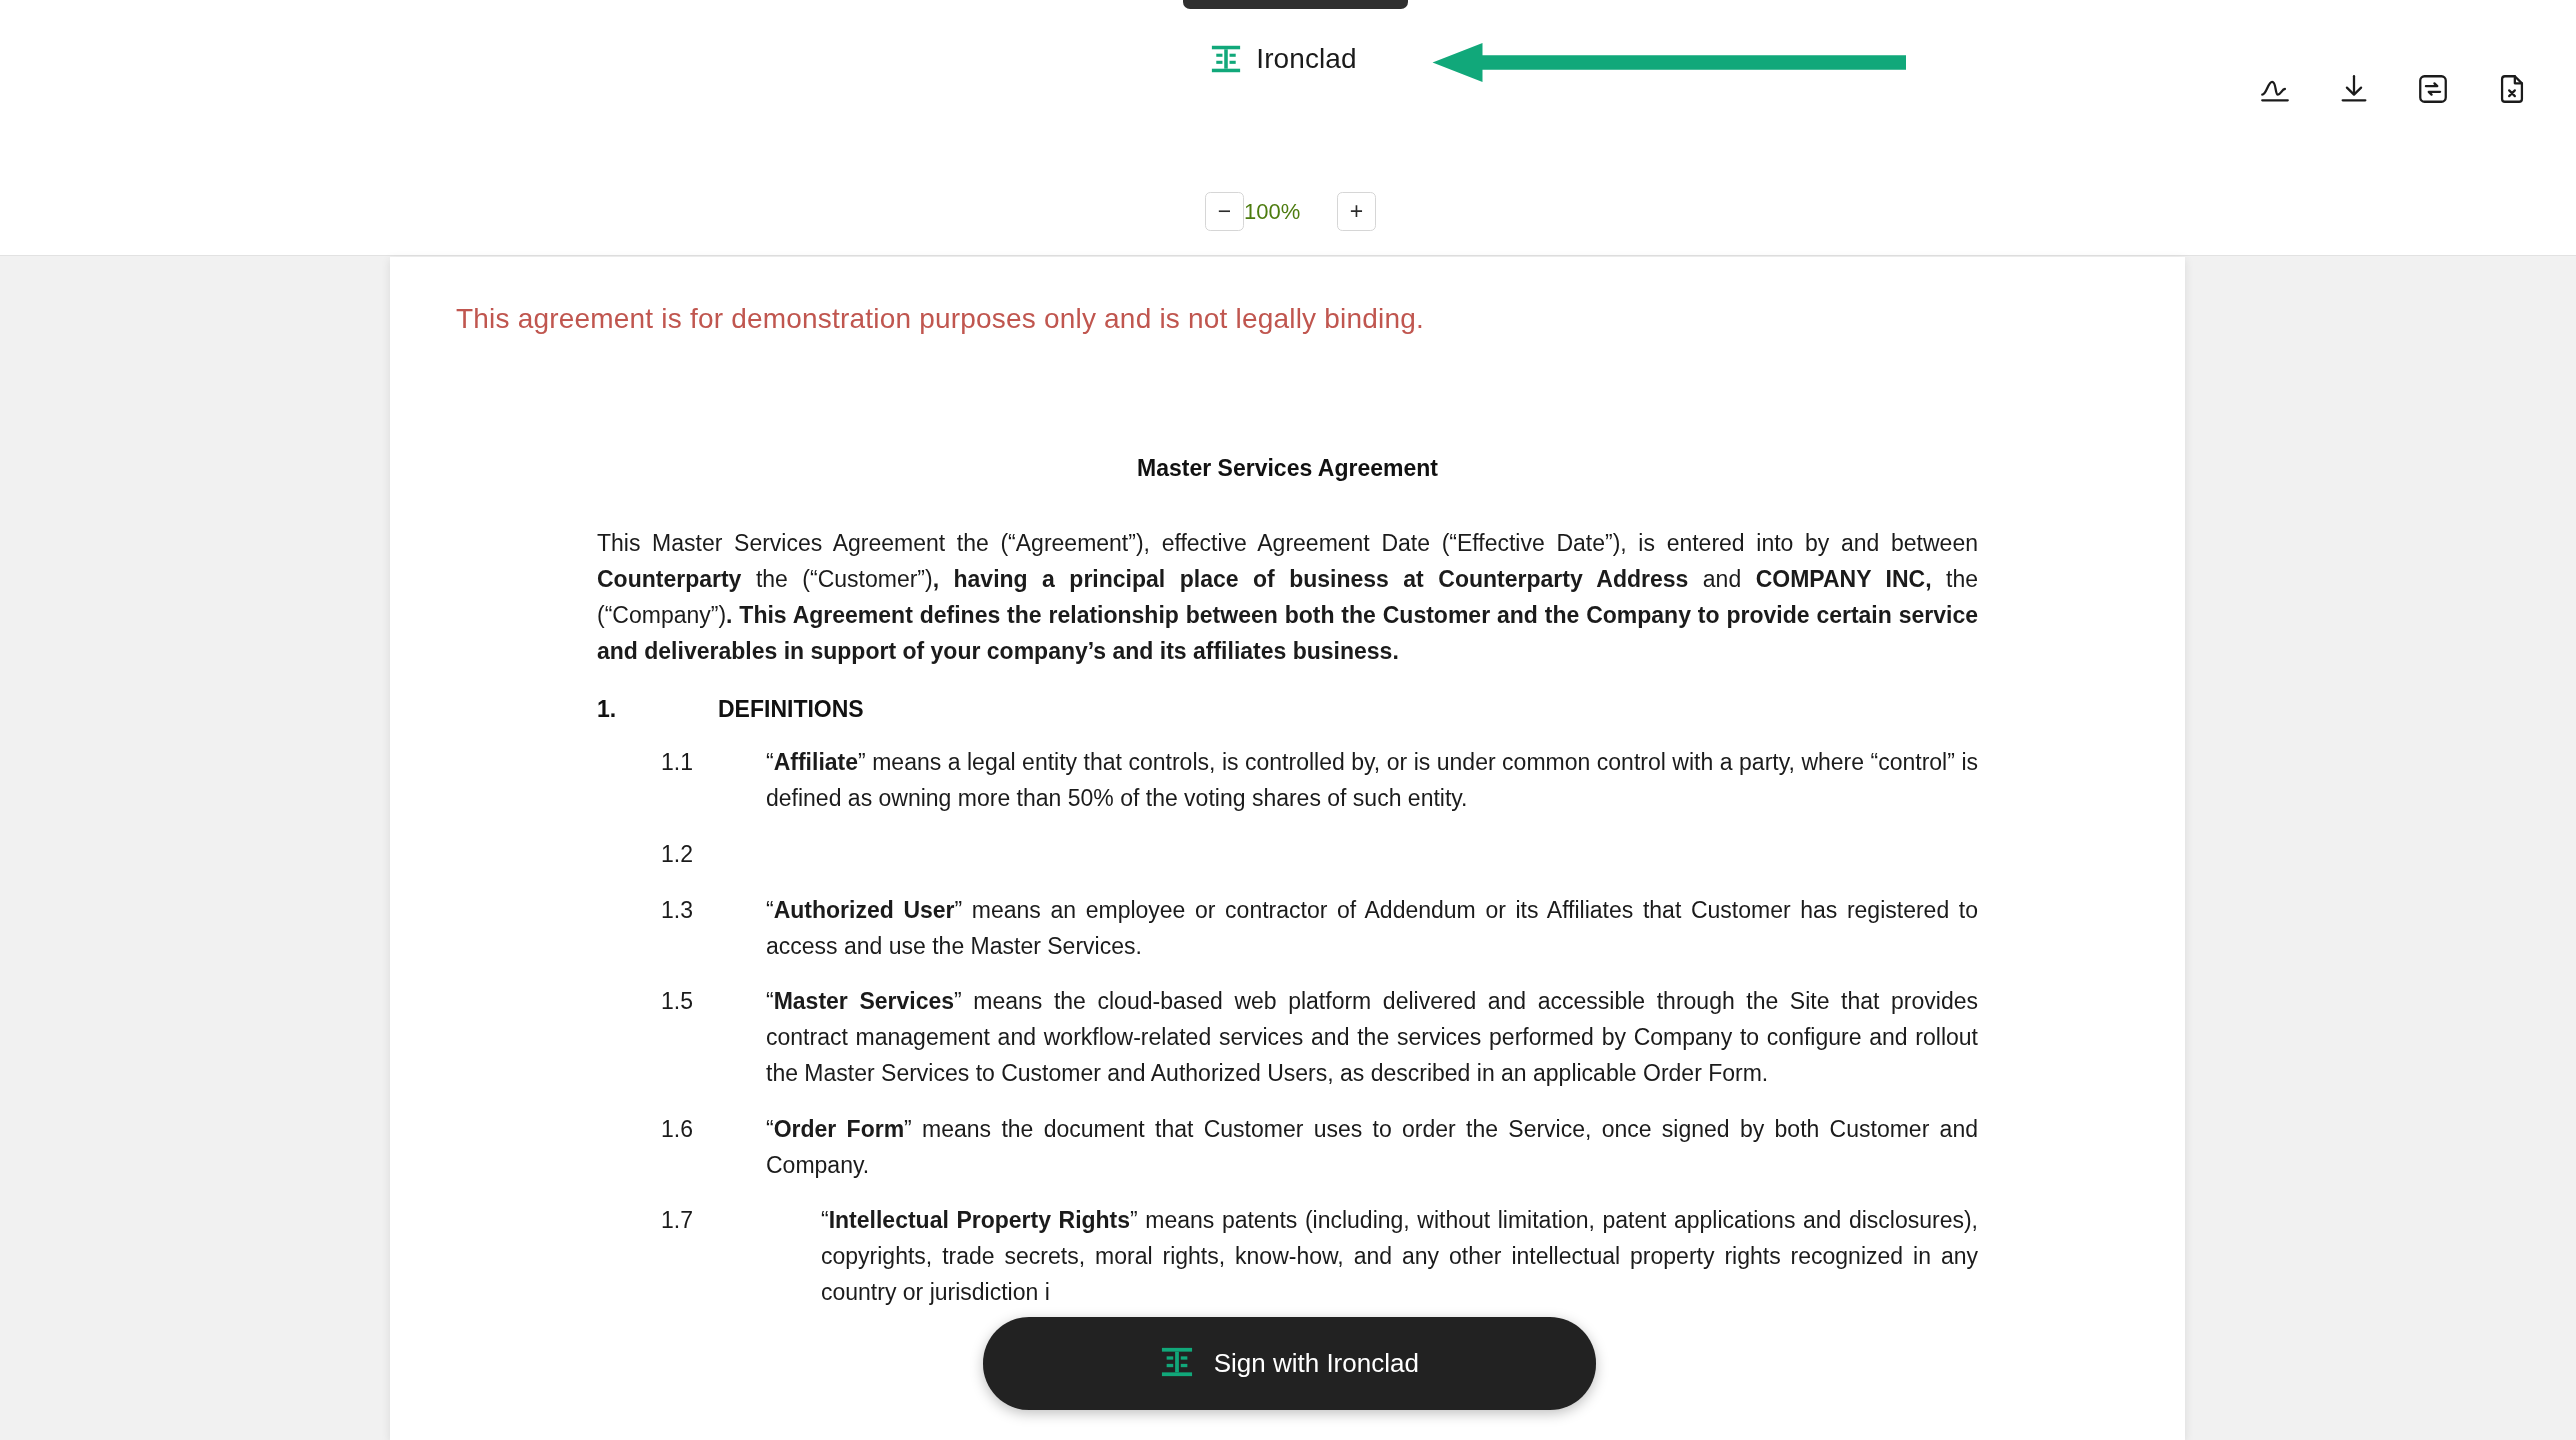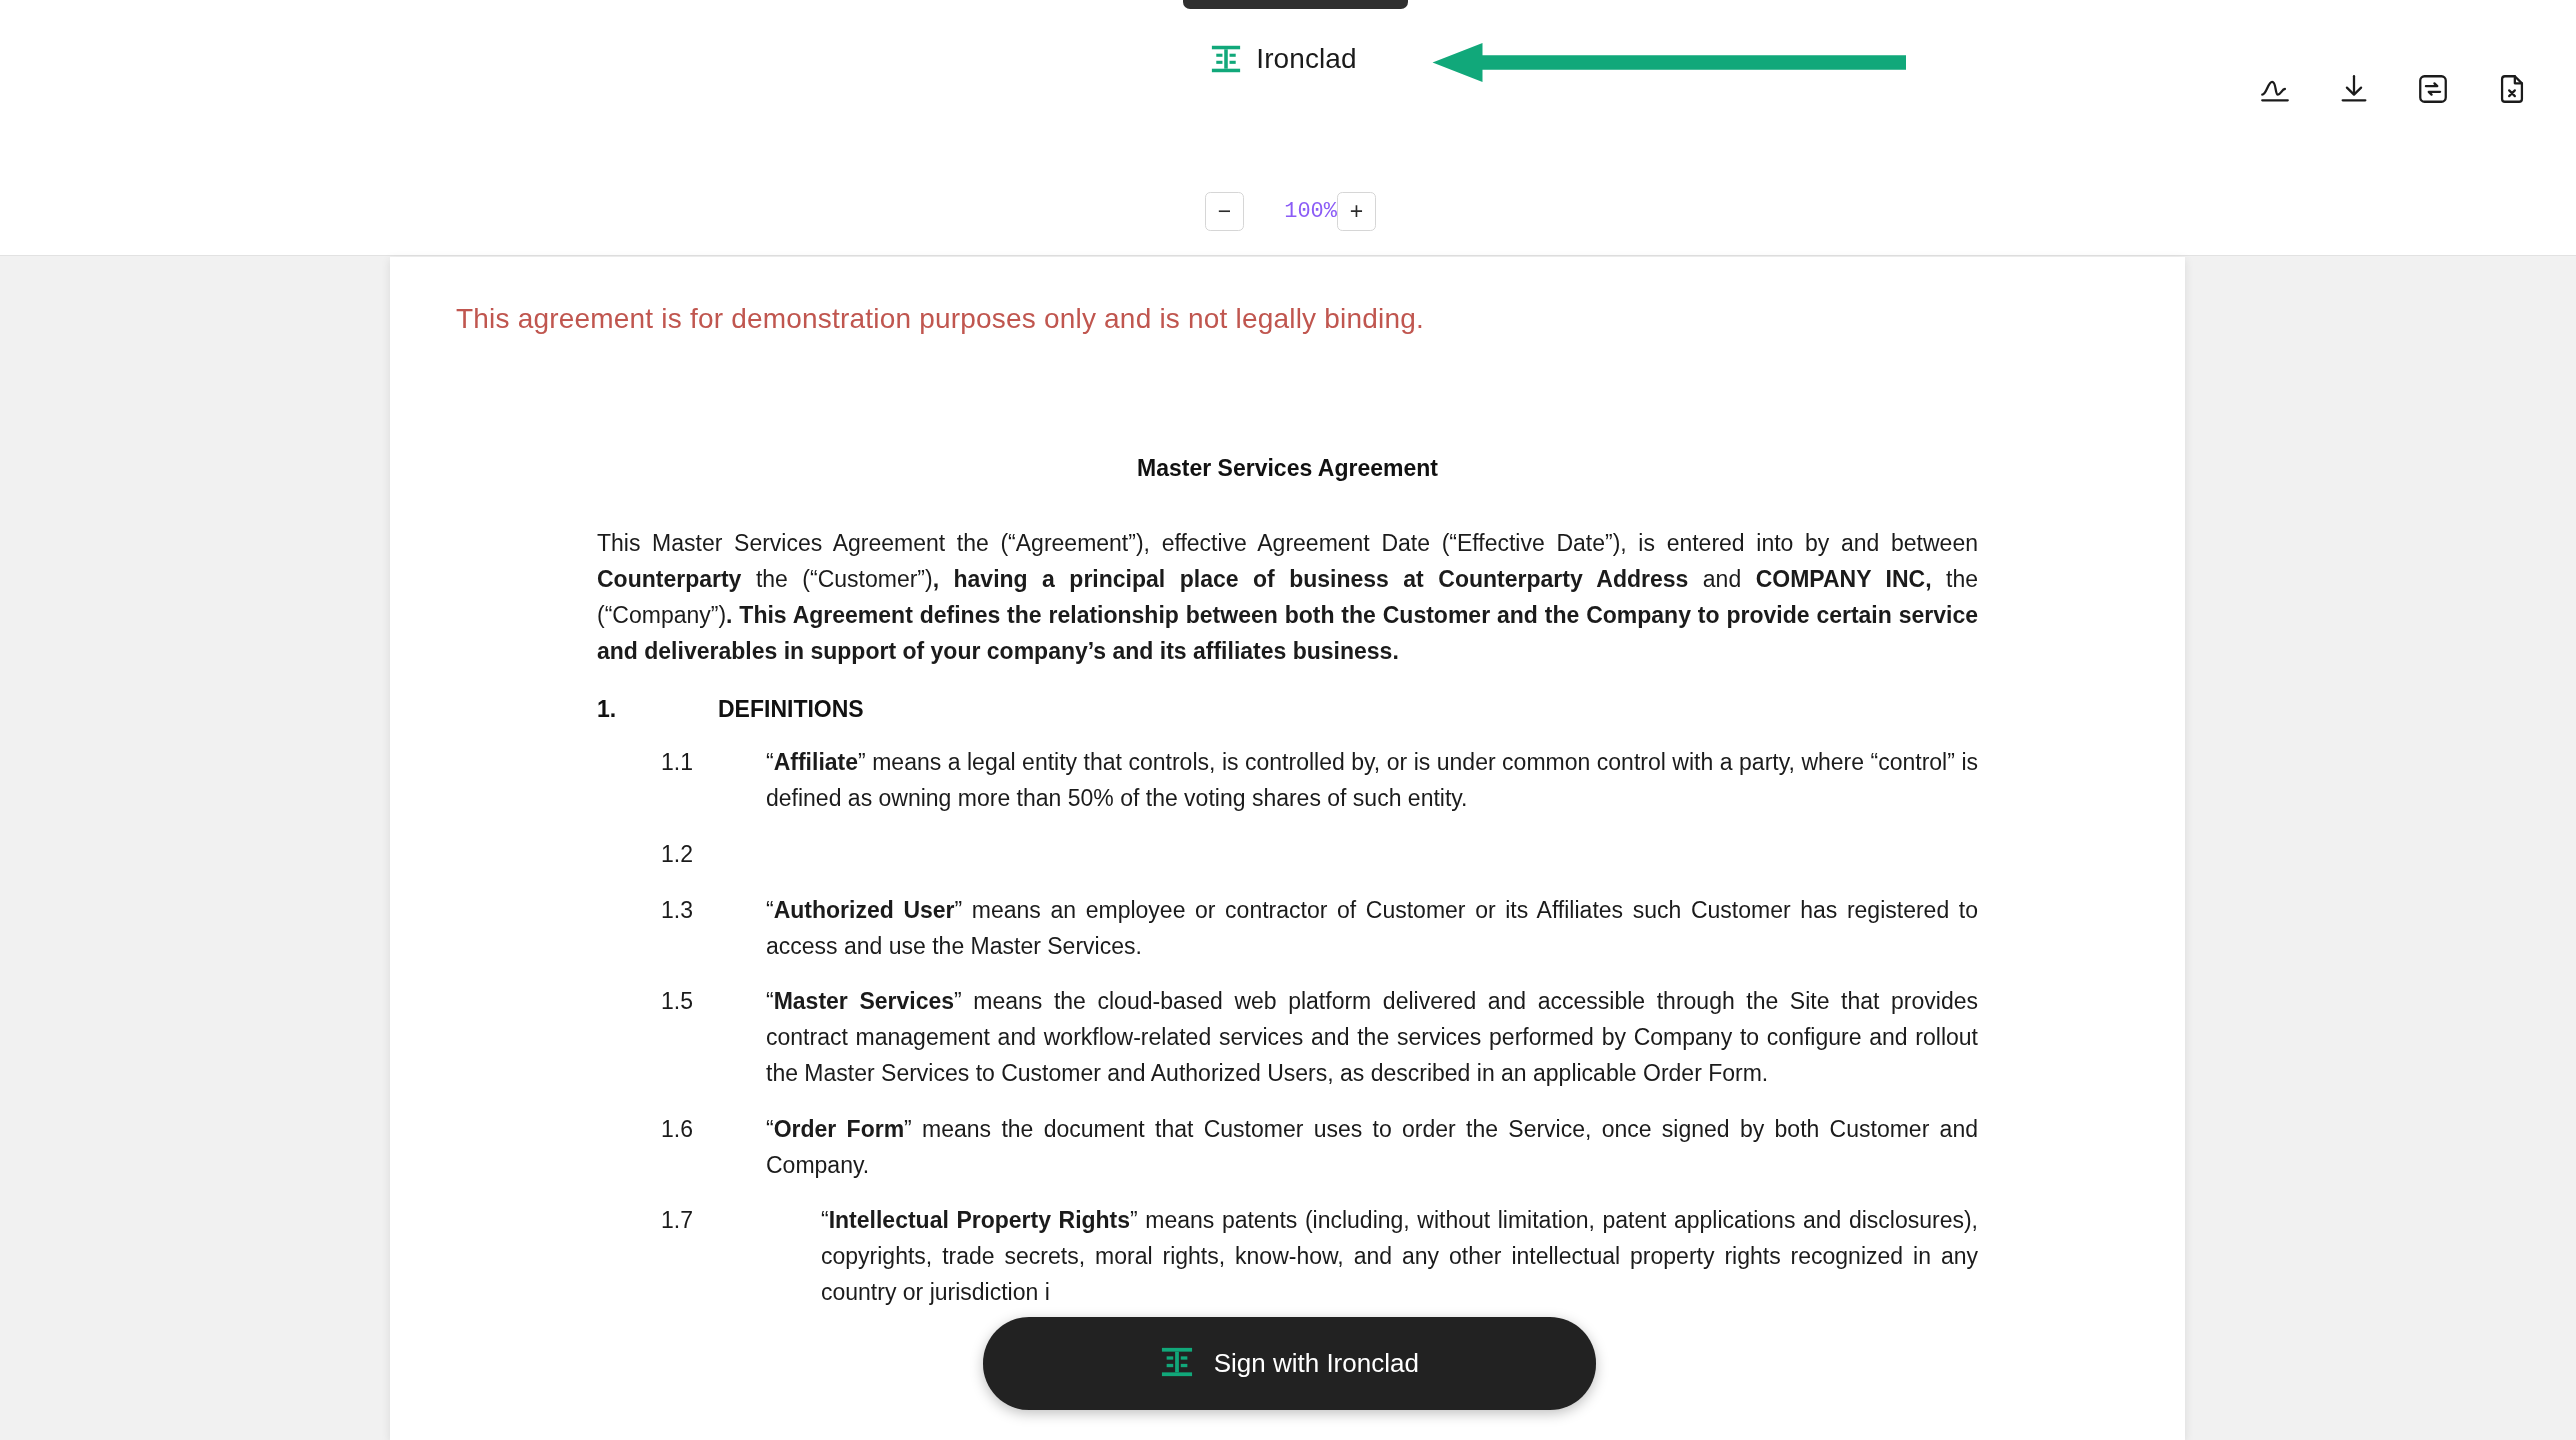--- a/index.html
+++ b/index.html
@@ -81,24 +81,23 @@
     align-items: center;
     justify-content: center;
     font-size: 23px;
     line-height: 1;
     color: #2b2b2b;
     cursor: pointer;
     user-select: none;
   }
   .zoom-level {
     width: 93px;
-    text-align: right;
+    text-align: left;
     font-size: 22px;
-    color: #8b5cf6;
-    font-family: Liberation Mono, monospace;
+    color: #4d7c0f;
   }
 
   
   .header-actions {
     position: absolute;
     top: 71px;
     right: 46px;
     display: flex;
     align-items: center;
     gap: 43px;
@@ -300,21 +299,21 @@
         <span class="clause-num">1.1</span>
         <span class="clause-body"><span>“</span><b>Affiliate</b><span>” means a legal entity that controls, is controlled by, or is under common control with a party, where “control” is defined as owning more than 50% of the voting shares of such entity.</span></span>
       </div>
 
       <div class="clause">
         <span class="clause-num">1.2</span>
       </div>
 
       <div class="clause">
         <span class="clause-num">1.3</span>
-        <span class="clause-body"><span>“</span><b>Authorized User</b><span>” means an employee or contractor of Customer or its Affiliates such Customer has registered to access and use the Master Services.</span></span>
+        <span class="clause-body"><span>“</span><b>Authorized User</b><span>” means an employee or contractor of Addendum or its Affiliates that Customer has registered to access and use the Master Services.</span></span>
       </div>
 
 
       <div class="clause">
         <span class="clause-num">1.5</span>
         <span class="clause-body"><span>“</span><b>Master Services</b><span>” means the cloud-based web platform delivered and accessible through the Site that provides contract management and workflow-related services and the services performed by Company to configure and rollout the Master Services to Customer and Authorized Users, as described in an applicable Order Form.</span></span>
       </div>
 
       <div class="clause">
         <span class="clause-num">1.6</span>

